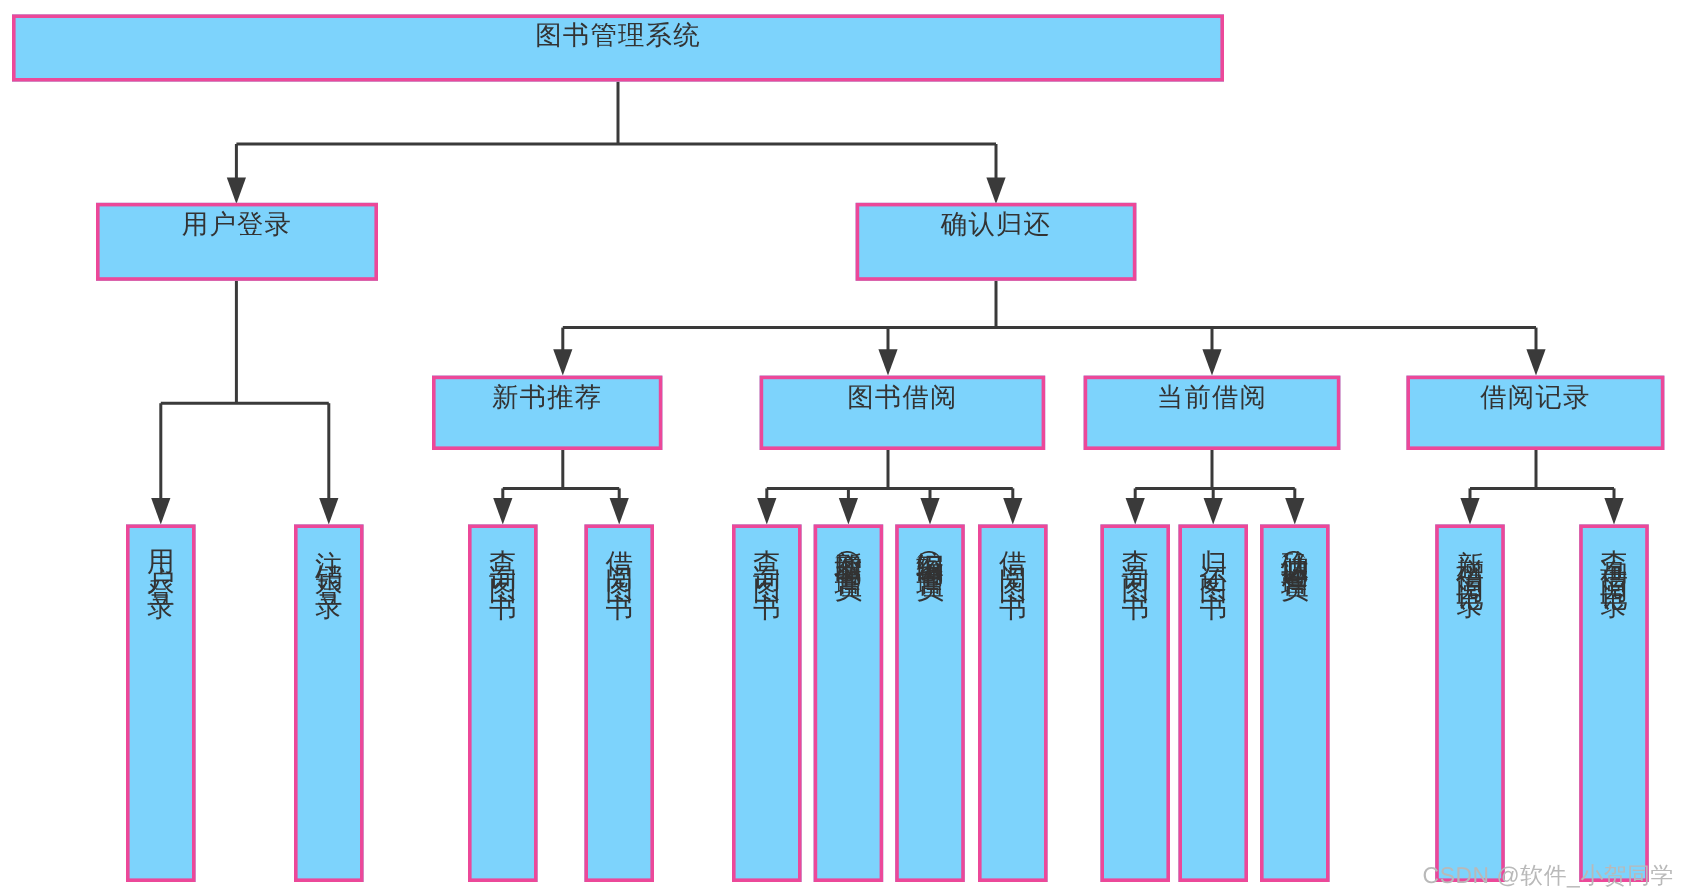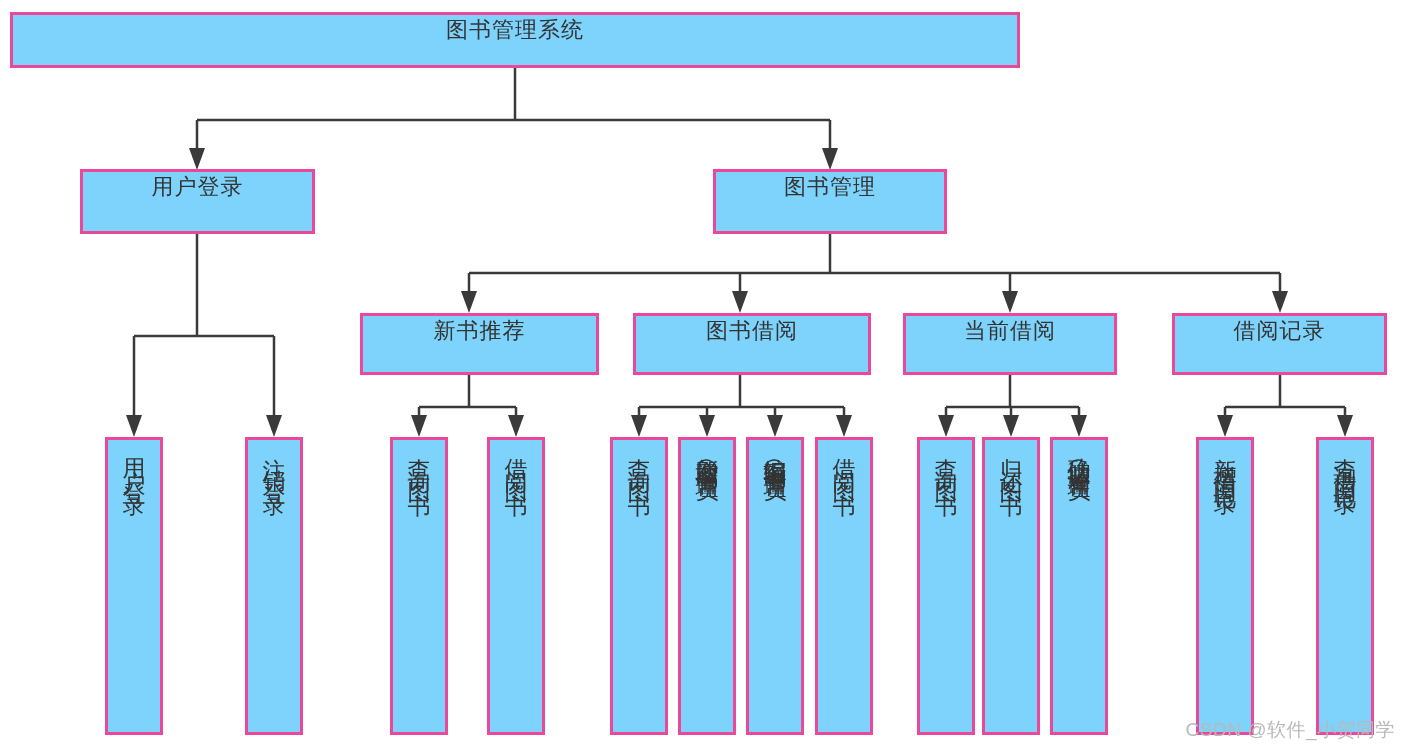--- a/index.html
+++ b/index.html
@@ -122,24 +122,24 @@
   </svg>
 
   <div class="node" style="left:10px; top:12px; width:1010px; height:56px">
     <span class="hl">图书管理系统</span>
   </div>
 
   <div class="node" style="left:80px; top:169px; width:235px; height:65px">
     <span class="hl">用户登录</span>
   </div>
   <div class="node" style="left:713px; top:169px; width:234px; height:65px">
-    <span class="hl">图书管理</span>
+    <span class="hl">确认归还</span>
   </div>
 
-  <div class="node" style="left:360px; top:313px; width:239px; height:62px">
+  <div class="node" style="left:360px; top:313px; width:192px; height:62px">
     <span class="hl">新书推荐</span>
   </div>
   <div class="node" style="left:633px; top:313px; width:238px; height:62px">
     <span class="hl">图书借阅</span>
   </div>
   <div class="node" style="left:903px; top:313px; width:214px; height:62px">
     <span class="hl">当前借阅</span>
   </div>
   <div class="node" style="left:1172px; top:313px; width:215px; height:62px">
     <span class="hl">借阅记录</span>

